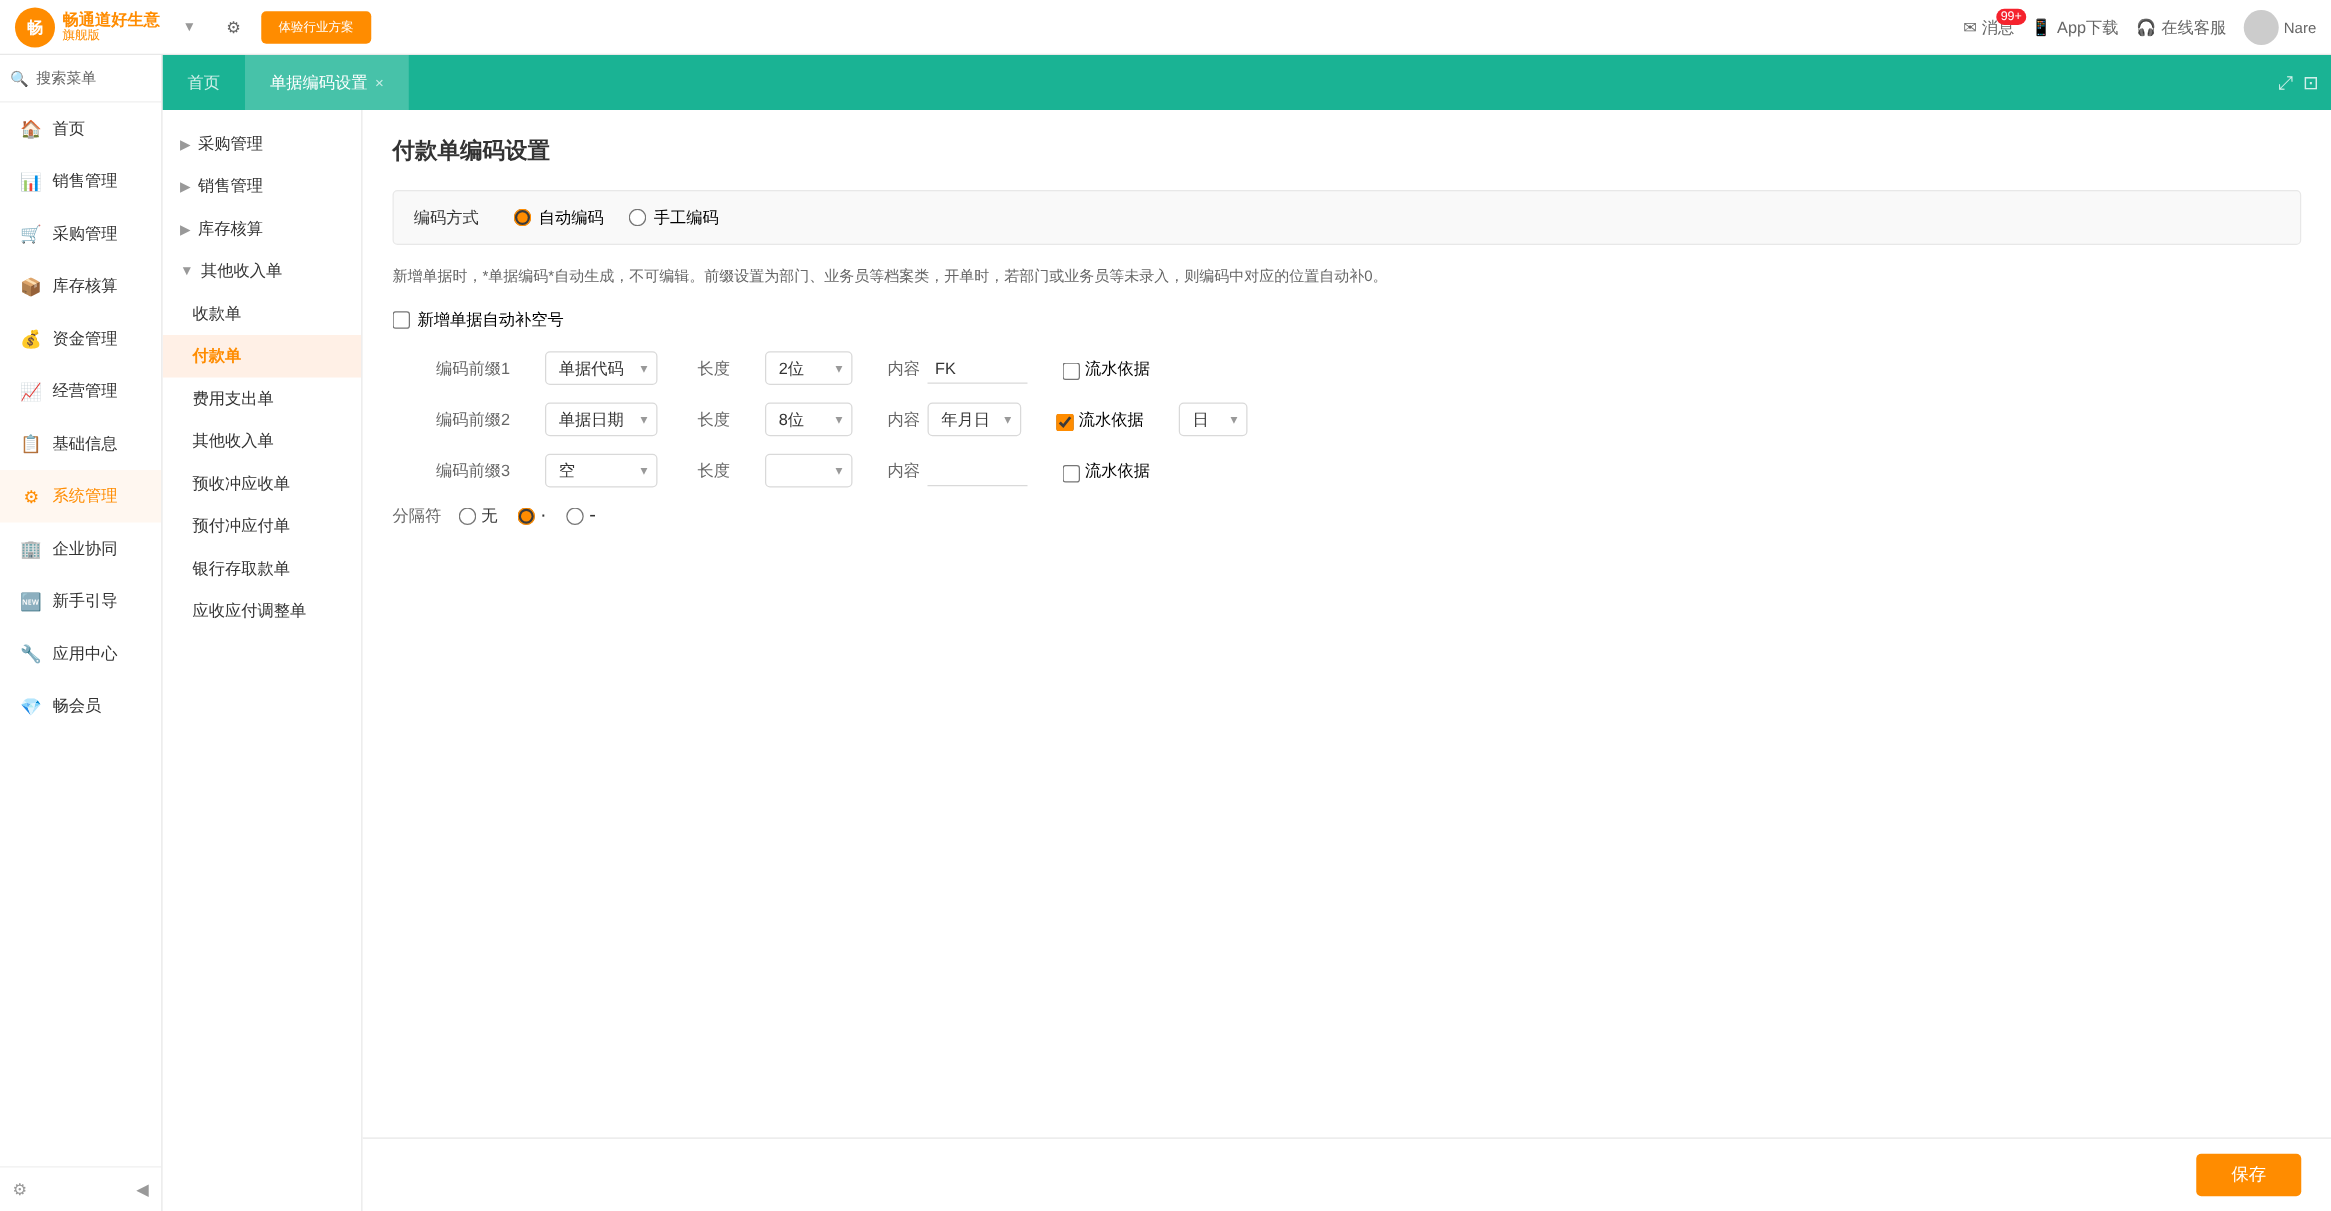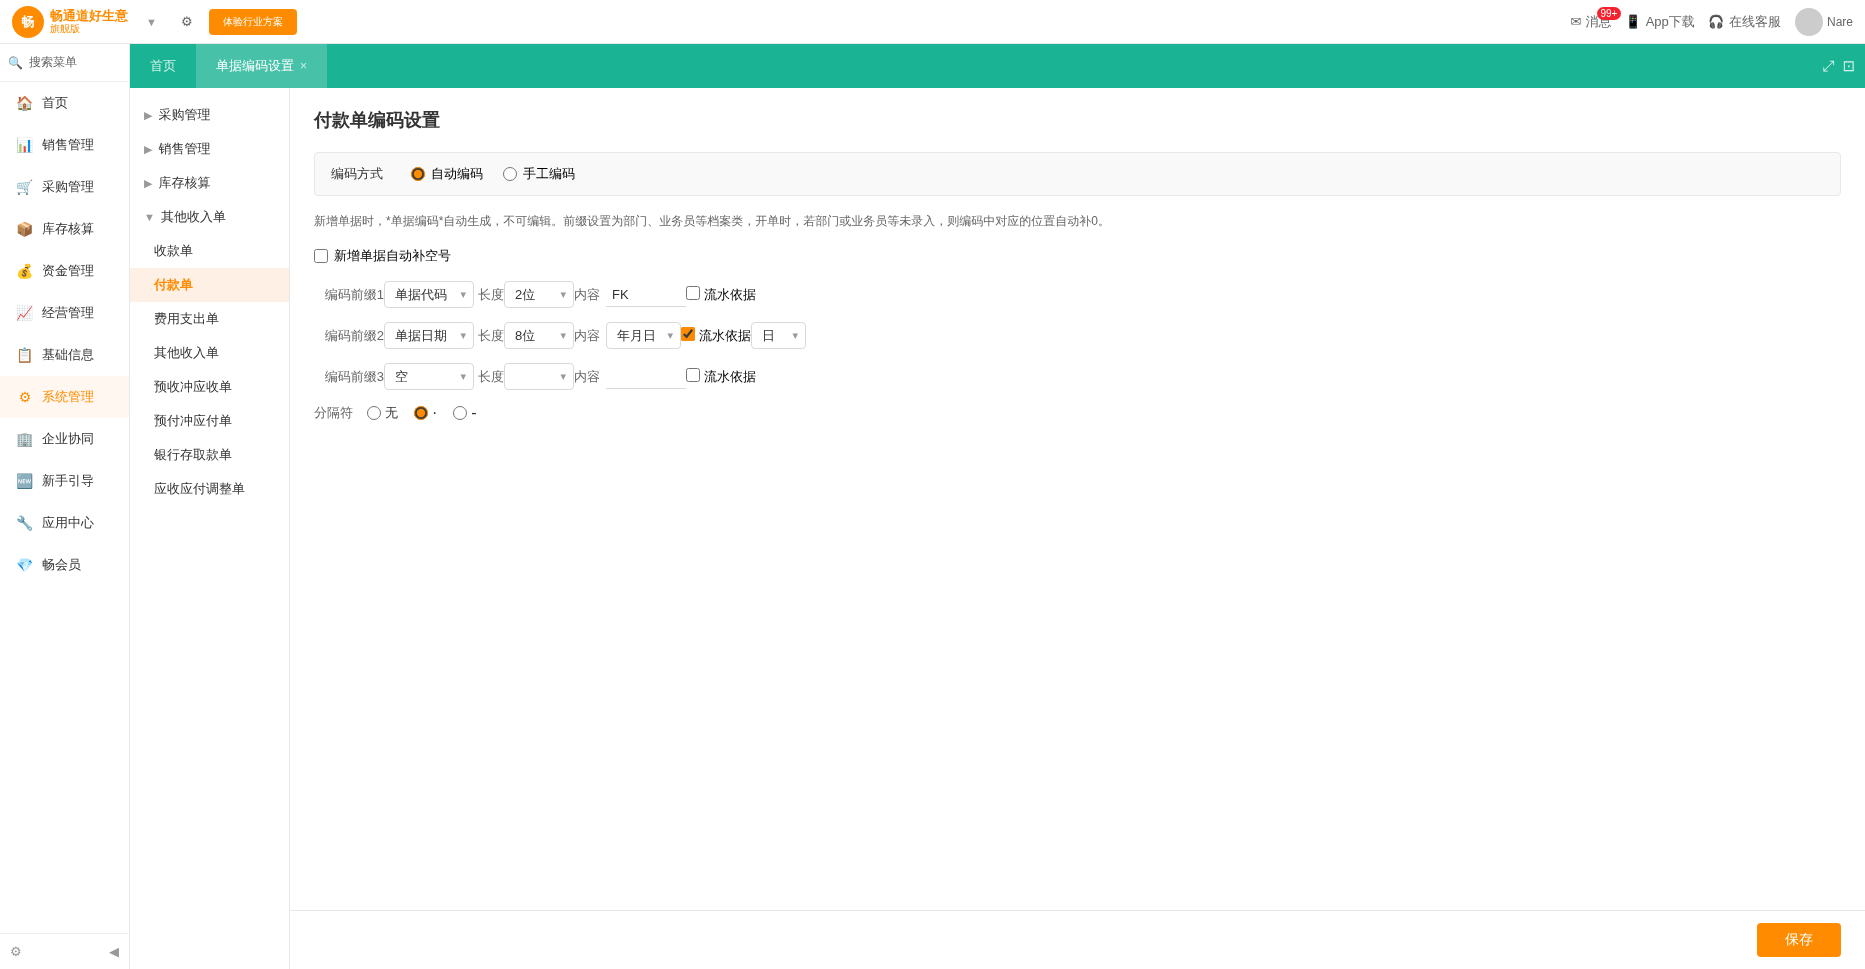--- a/index.html
+++ b/index.html
@@ -115,21 +115,21 @@
       min-width: 280px;
     }
     .code-example { font-size: 22px; color: #333; font-weight: bold; letter-spacing: 1px; }
     .code-desc { font-size: 12px; color: #999; margin-top: 4px; }
 
     
     .checkbox-row { display: flex; align-items: center; gap: 6px; margin-bottom: 16px; }
     .checkbox-input { accent-color: #ff8c00; width: 14px; height: 14px; }
 
     
-    .form-row { display: flex; align-items: center; gap: 0; margin-bottom: 14px; flex-wrap: wrap; }
+    .form-row { display: flex; align-items: center; gap: 28px; margin-bottom: 14px; flex-wrap: wrap; margin-left: 24px; }
     .form-label { color: #666; font-size: 13px; width: 70px; text-align: right; flex-shrink: 0; }
     .form-select {
       border: 1px solid #d9d9d9;
       border-radius: 4px;
       padding: 5px 24px 5px 10px;
       color: #333;
       background: #fff;
       cursor: pointer;
       appearance: none;
       -webkit-appearance: none;
@@ -145,21 +145,21 @@
       padding: 4px 6px;
       color: #333;
       width: 80px;
       font-size: 13px;
       background: transparent;
       outline: none;
     }
     .field-inline { display: flex; align-items: center; gap: 6px; }
     .content-label { color: #666; font-size: 13px; }
 
-    .checkbox-inline { display: flex; align-items: flex-start; gap: 4px; }
+    .checkbox-inline { display: flex; align-items: flex-end; gap: 4px; }
     .checkbox-blue { accent-color: #1890ff; width: 14px; height: 14px; }
     .checkbox-orange { accent-color: #ff8c00; width: 14px; height: 14px; }
 
     
     .separator-row { display: flex; align-items: center; gap: 14px; margin-top: 8px; }
     .sep-label { color: #666; font-size: 13px; }
     .sep-radio-group { display: flex; align-items: center; gap: 16px; }
     .sep-radio { display: flex; align-items: center; gap: 4px; cursor: pointer; font-size: 13px; color: #333; }
 
     

